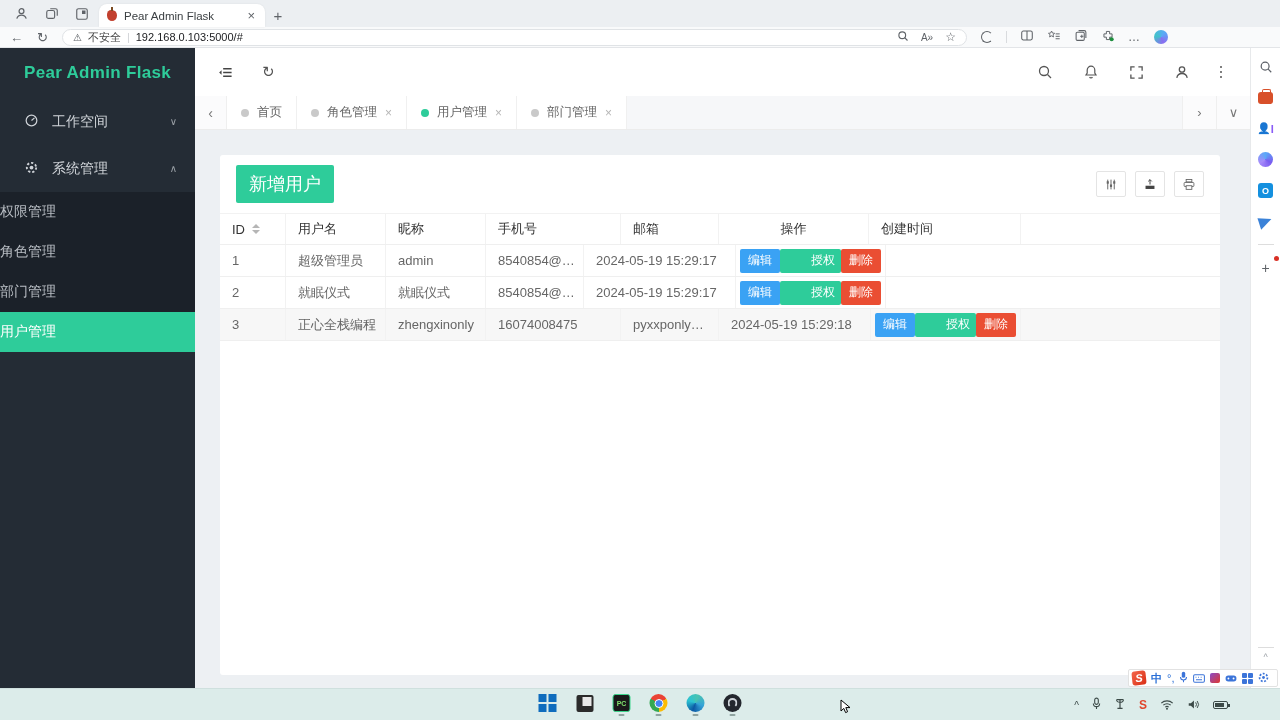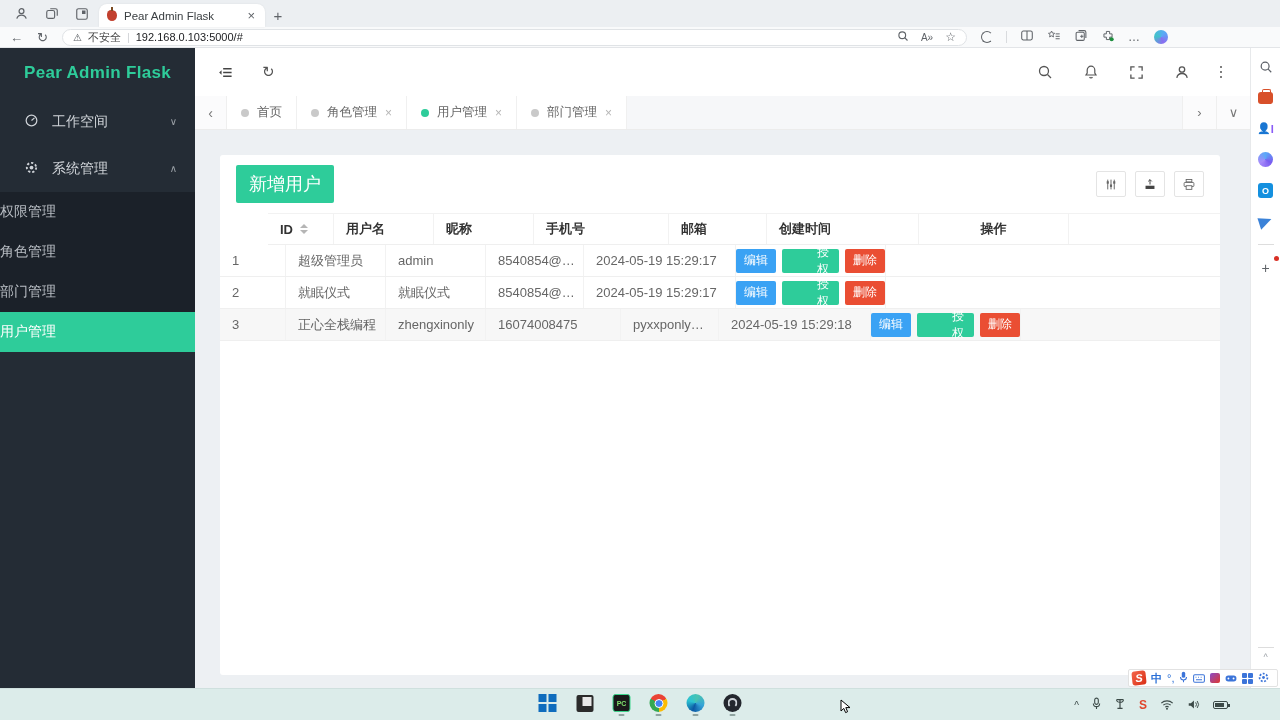--- a/index.html
+++ b/index.html
@@ -76,32 +76,32 @@
 
   .content { position:absolute; left:195px; top:82px; width:1055px; height:558px; background:#edf0f3; }
   .card { position:absolute; left:25px; top:25px; width:1000px; height:520px; background:#fff; border-radius:3px; }
   .card-top { height:58px; display:flex; align-items:center; padding:0 16px; }
   .btn-add { background:#2ecc9a; color:#fff; font-size:18px; padding:7px 13px; border-radius:2px; border:none; }
   .tools { margin-left:auto; display:flex; gap:9px; }
   .tool { width:30px; height:26px; border:1px solid #e4e4e4; border-radius:2px; background:#fff; display:flex; align-items:center; justify-content:center; }
 
   .tbl { font-size:13px; }
   .trow { display:flex; height:32px; border-bottom:1px solid #efefef; }
-  .trow.thead { border-top:1px solid #f2f2f2; color:#333; font-weight:bold;margin-left:48px; }
+  .trow.thead { border-top:1px solid #f2f2f2; color:#333; font-weight:normal; }
   .trow.hover { background:#f7f7f7; }
   .c { display:flex; align-items:center; padding-left:12px; border-right:1px solid #f2f2f2; color:#666; }
   .thead .c { color:#333; }
   .c0{width:66px;} .c1{width:100px;} .c2{width:100px;} .c3{width:135px;} .c4{width:98px;} .c5{width:152px;}
   .c6{width:150px; justify-content:center; padding-left:0;}
   .c7{flex:1; border-right:none;}
   .sort { display:inline-flex; flex-direction:column; gap:2px; margin-left:7px; }
   .sort i { width:0; height:0; border-left:4px solid transparent; border-right:4px solid transparent; }
   .sort .up { border-bottom:4px solid #b5b5b5; }
   .sort .dn { border-top:4px solid #b5b5b5; }
-  .acts { display:flex; gap:6px; }
+  .acts { display:flex; }
   .abtn { min-width:40px; height:24px; border:none; border-radius:2px; color:#fff; font-size:12px; display:flex; align-items:center; justify-content:center; padding:0 6px; }
   .b-edit{ background:#3aa2f4; } .b-auth{ background:#2ecc9a;padding-left:31px; } .b-del{ background:#ea4e33; }
 
   
   .sogou { position:absolute; left:1128px; top:669px; width:150px; height:18px; background:#fff; border:1px solid #e2e2e2; border-radius:2px; display:flex; align-items:center; gap:5px; padding:0 3px; z-index:6; }
   .sg-logo { width:14px; height:14px; background:linear-gradient(135deg,#f4664a,#d92f16); border-radius:3px; color:#fff; font-weight:bold; font-style:italic; font-size:11px; display:flex; align-items:center; justify-content:center; transform:rotate(-6deg); }
   .sg-t { color:#2a6fd6; font-size:11px; line-height:1; }
   .sg-grid { display:grid; grid-template-columns:5px 5px; grid-gap:1px; }
   .sg-grid i { width:5px; height:5px; background:#3b74d9; border-radius:1px; }
   .sg-paste { width:10px; height:10px; background:linear-gradient(135deg,#8a4cc8,#e0372e); border-radius:2px; }
@@ -369,22 +369,22 @@
                 <span>ID</span>
               <span class="sort">
                   <i class="up"></i>
                   <i class="dn"></i>
                 </span>
               </div>
             <div class="c c1">用户名</div>
             <div class="c c2">昵称</div>
             <div class="c c3">手机号</div>
             <div class="c c4">邮箱</div>
+            <div class="c c6">操作</div>
             <div class="c c5">创建时间</div>
-            <div class="c c6">操作</div>
             <div class="c c7"></div>
           </div>
 
           <div class="trow">
             <div class="c c0">1</div>
             <div class="c c1">超级管理员</div>
             <div class="c c2">admin</div>
             <div class="c c4">8540854@…</div>
             <div class="c c5">2024-05-19 15:29:17</div>
             <div class="c c6">

